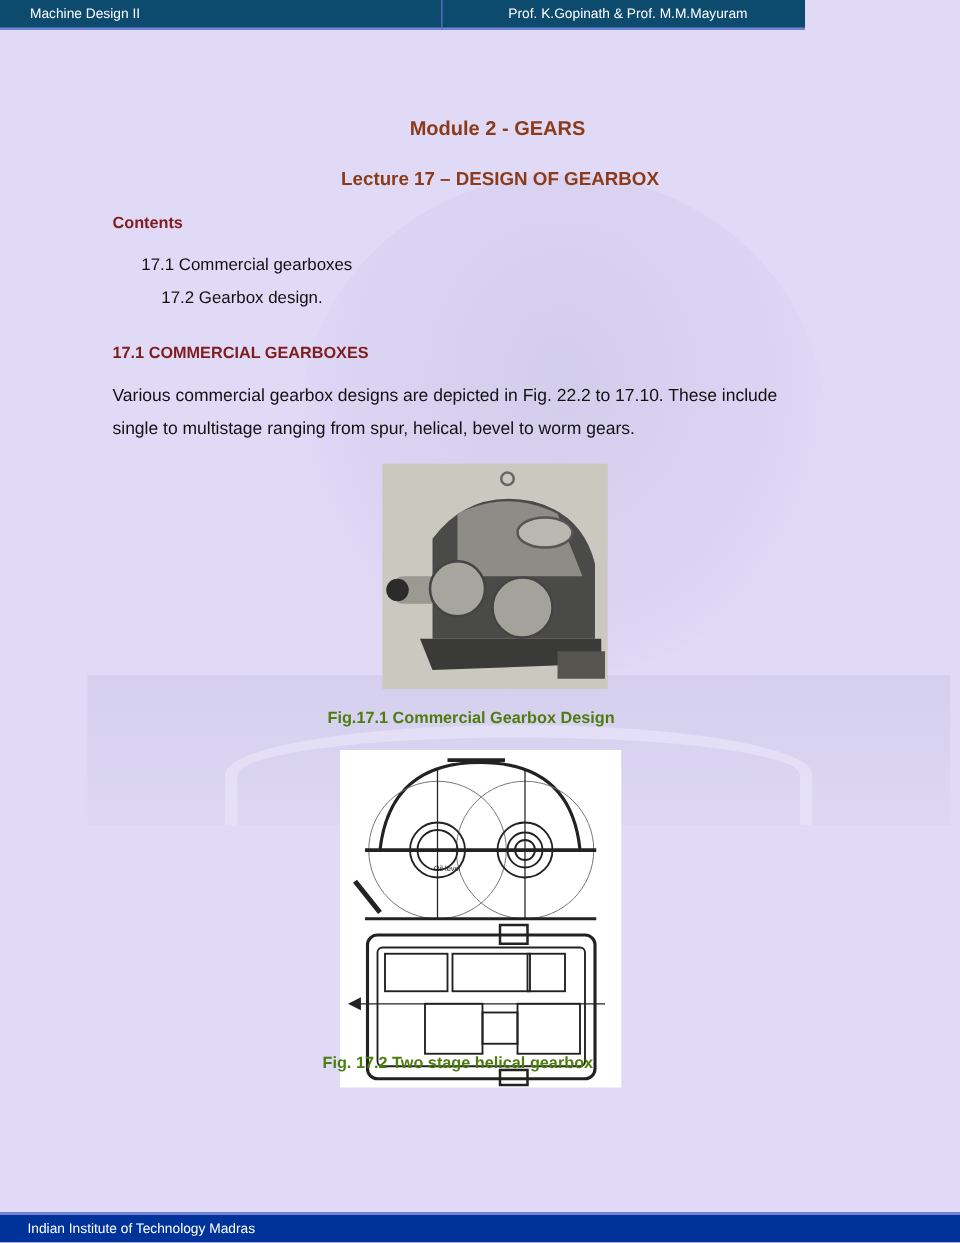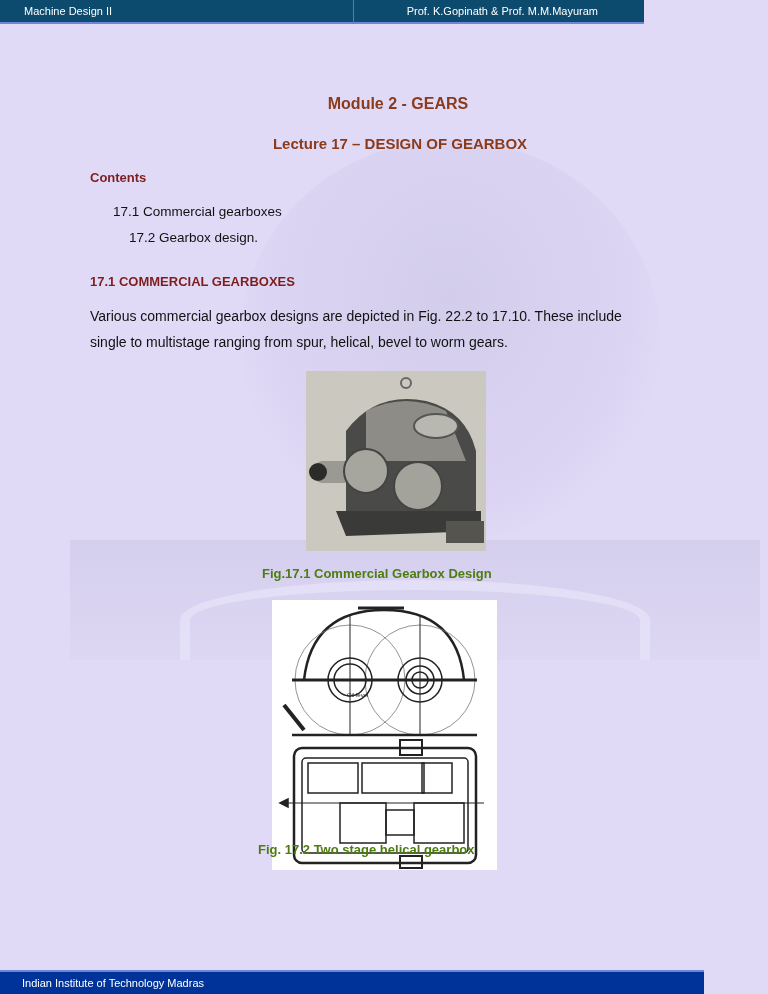--- a/index.html
+++ b/index.html
@@ -31,21 +31,21 @@
     .top-bar {
       position: absolute; left: 0; top: 0; width: 644px; height: 24px;
       background: #0c4a6e;
       border-bottom: 2px solid #6f86d6;
       color: #ffffff; font-size: 11px;
     }
     .top-bar .left { position: absolute; left: 24px; top: 5px; }
     .top-bar .divider { position: absolute; left: 353px; top: 0; width: 1px; height: 24px; background: #5a74c8; }
     .top-bar .right { position: absolute; right: 46px; top: 5px; }
     .bottom-bar {
-      position: absolute; left: 0; top: 970px; width: 704px; height: 24px;
+      position: absolute; left: 0; top: 970px; width: 768px; height: 24px;
       background: #003399;
       border-top: 2px solid #6f86d6;
       color: #ffffff; font-size: 11px;
     }
     .bottom-bar .left { position: absolute; left: 22px; top: 5px; }
     .title {
       position: absolute; left: 0; width: 768px; text-align: center;
       color: #8b3a1a; font-weight: bold;
     }
     .module-title { top: 95px; font-size: 16px; padding-left: 28px; }

